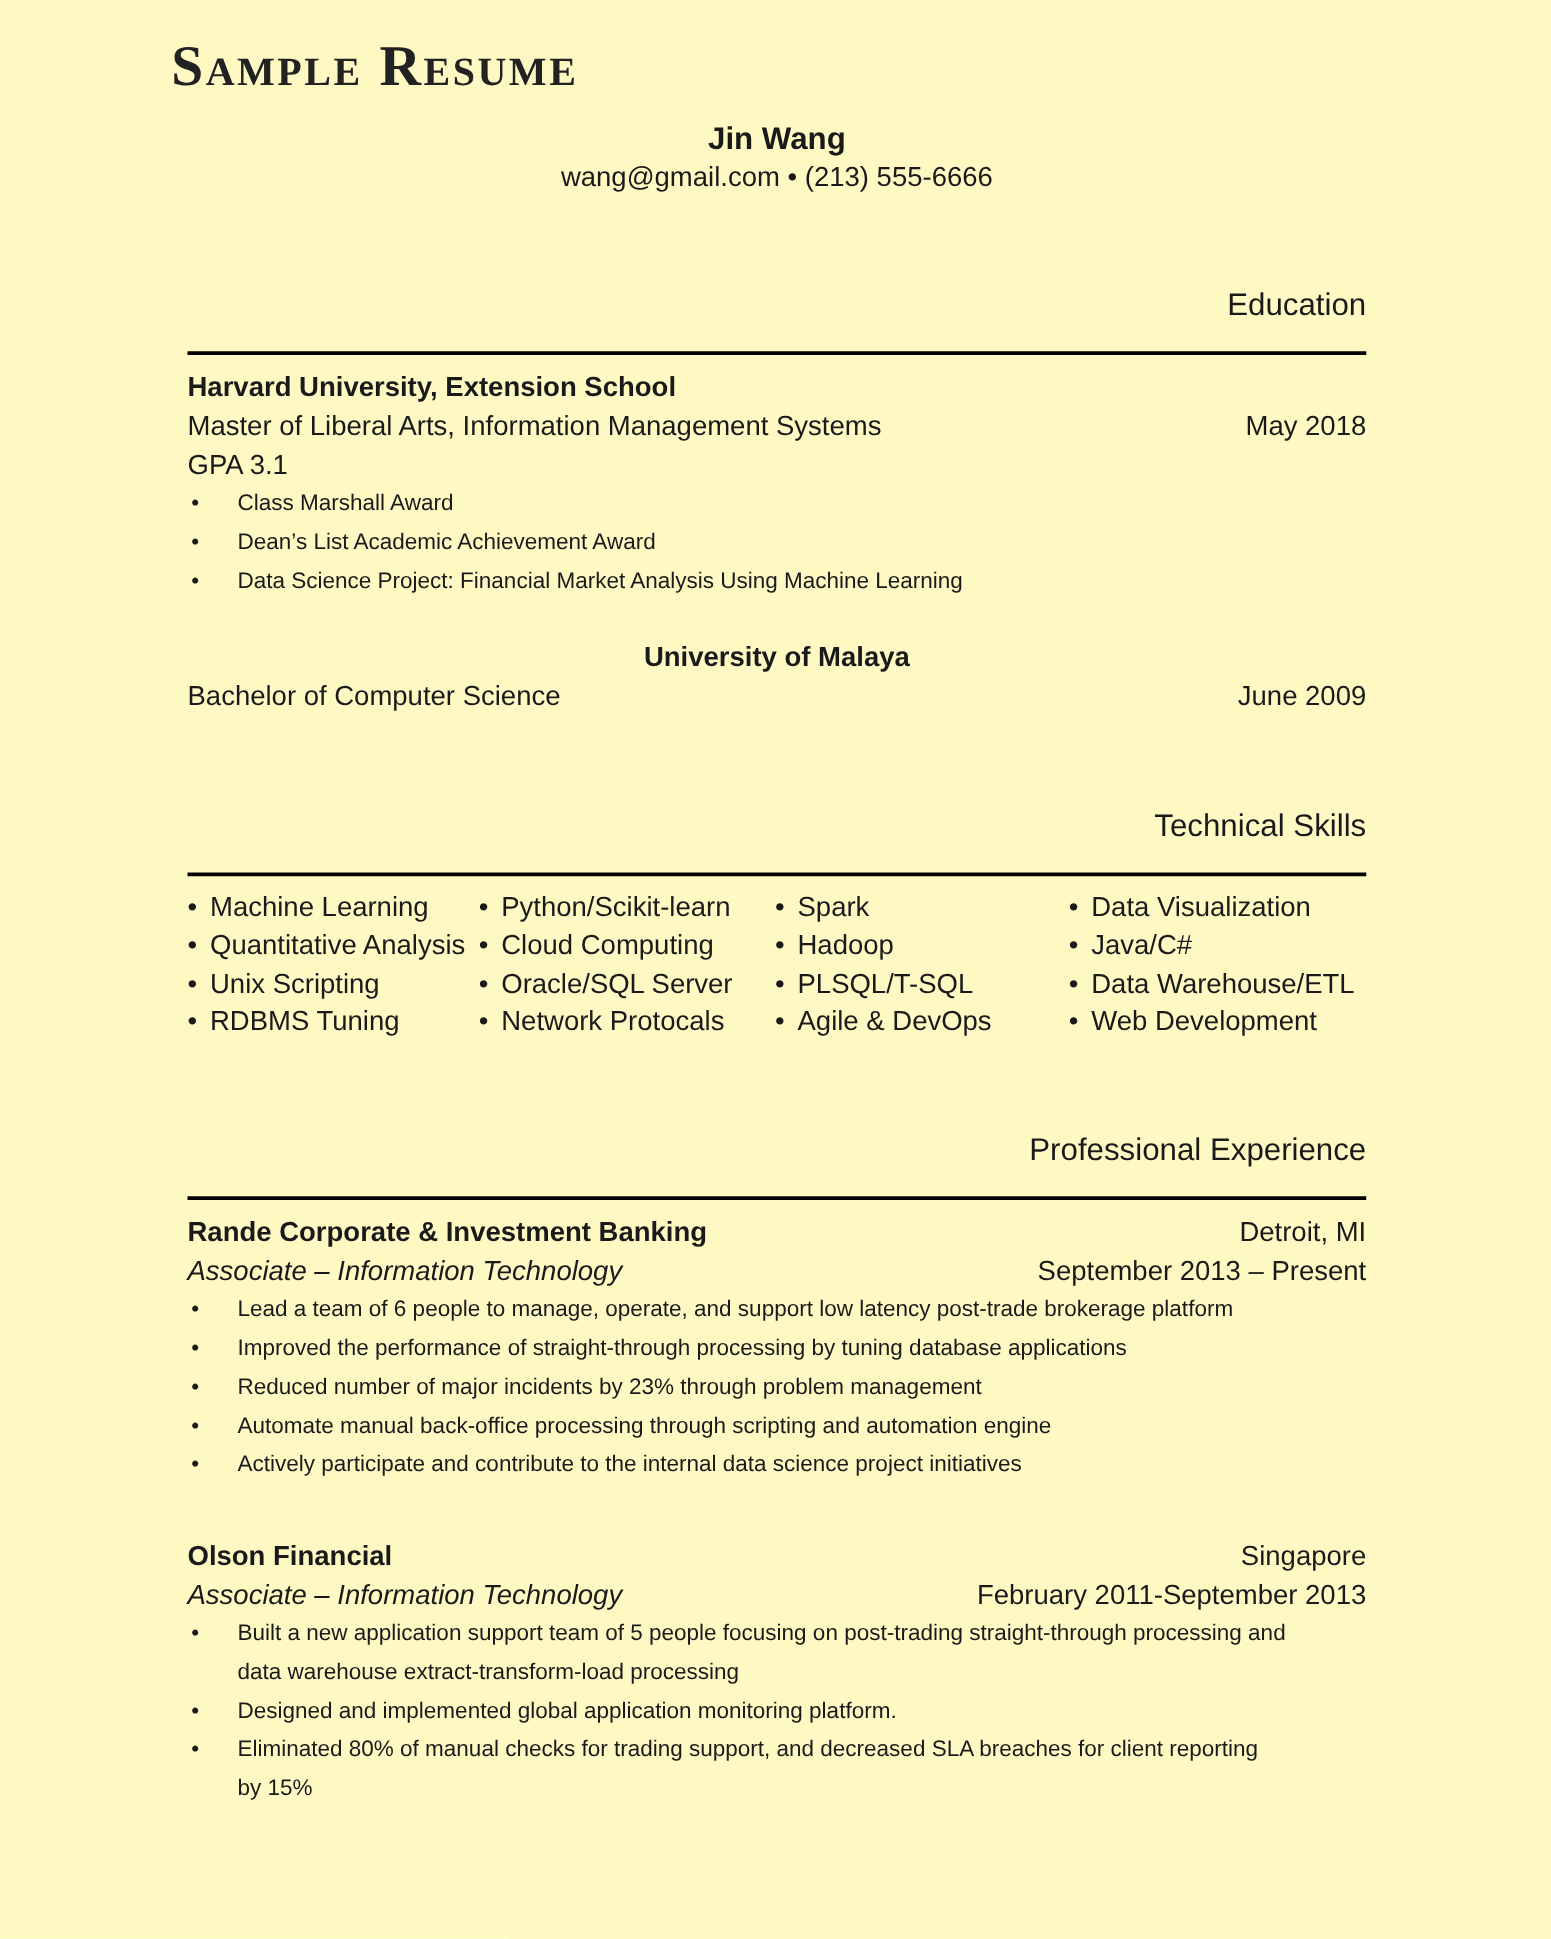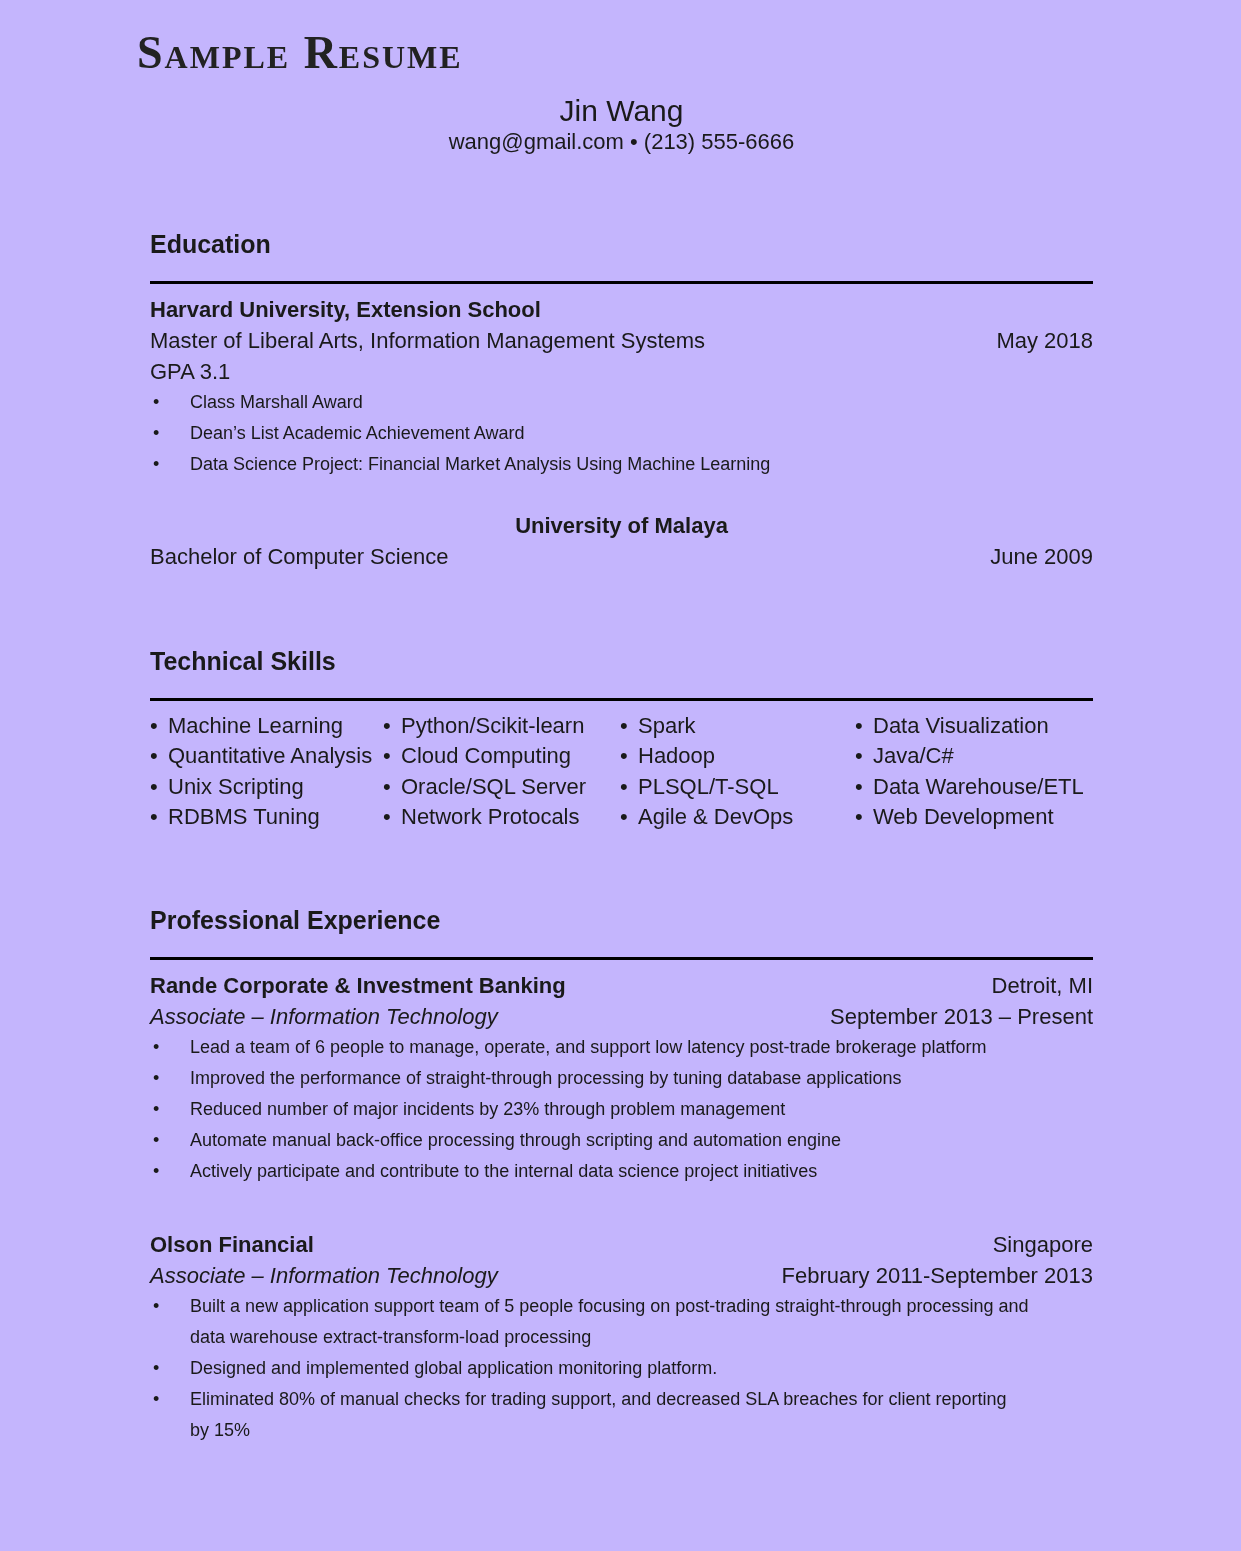--- a/index.html
+++ b/index.html
@@ -8,40 +8,40 @@
     width: 1241px;
     height: 1551px;
     font-family: "Liberation Sans", "DejaVu Sans", sans-serif;
     color: #1a1a1a;
     overflow: hidden;
   }
   .page {
     width: 1241px;
     height: 1551px;
     padding: 28px 148px 0 150px;
-    background: #c4b5fd;
+    background: #fef9c3;
   }
   .doc-title {
     font-family: "Liberation Serif", "DejaVu Serif", serif;
     font-variant: small-caps;
     font-weight: 600;
     font-size: 46px;
     letter-spacing: 2px;
     color: #222222;
     margin-left: -13px;
     line-height: 1.1;
   }
   .header-block { text-align: center; margin-top: 16px; }
-  .person-name { font-size: 30px; font-weight: normal; line-height: 32px; }
+  .person-name { font-size: 25px; font-weight: bold; line-height: 32px; }
   .contact-line { font-size: 22px; line-height: 30px; }
 
   .section-heading {
-    text-align: left;
+    text-align: right;
     font-size: 25px;
-    font-weight: bold;
+    font-weight: normal;
     line-height: 30px;
   }
   .heading-education { margin-top: 72px; }
   .heading-skills { margin-top: 74px; }
   .heading-experience { margin-top: 72px; }
   .rule {
     border: none;
     border-top: 3px solid #000000;
     margin-top: 22px;
     margin-bottom: 10px;

